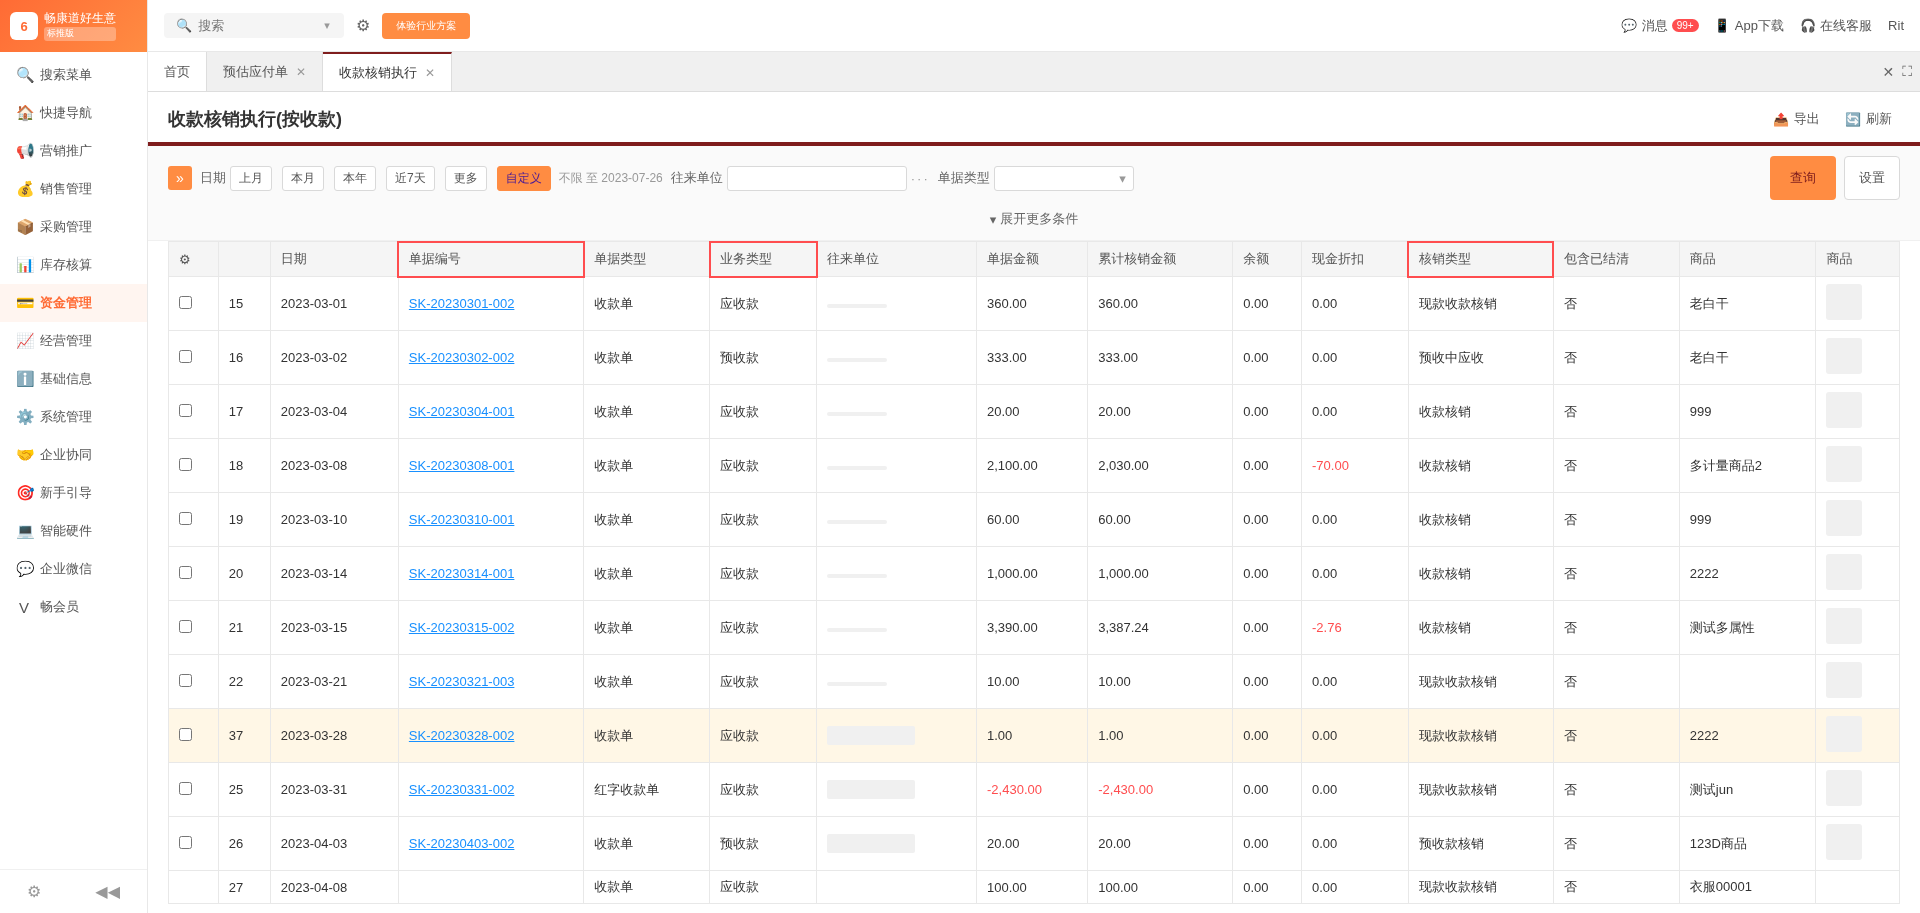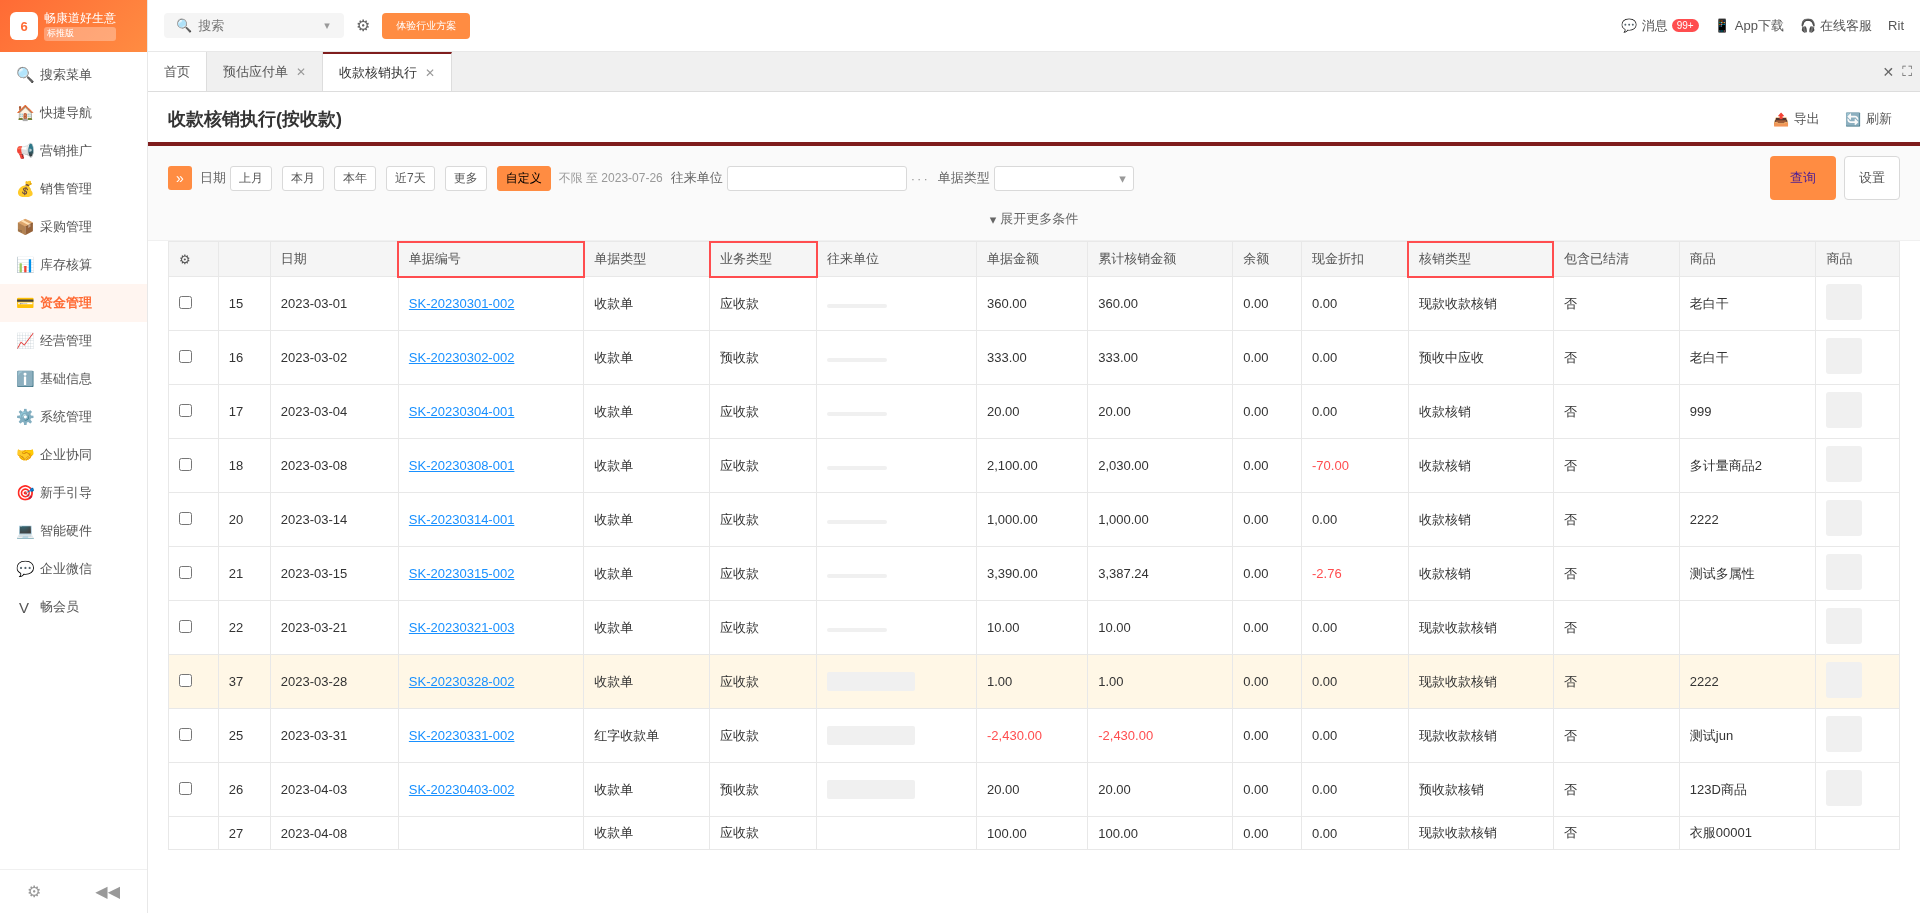--- a/index.html
+++ b/index.html
@@ -136,37 +136,37 @@
       border-radius: 3px; display: flex; align-items: center; justify-content: center;
       cursor: pointer; font-size: 14px; flex-shrink: 0;
     }
     .filter-group { display: flex; align-items: center; gap: 4px; }
     .filter-label { color: #666; }
     .filter-date-btns { display: flex; gap: 10px; }
     .filter-date-btn {
       padding: 3px 8px; border: 1px solid #d9d9d9; border-radius: 3px;
       cursor: pointer; color: #555; background: #fff; font-size: 12px;
     }
-    .filter-date-btn.custom { background: #ff8c42; color: #000000; border-color: #ff8c42; }
+    .filter-date-btn.custom { background: #ff8c42; color: #4c1d95; border-color: #ff8c42; }
     .filter-date-range { color: #999; font-size: 12px; margin-left: 4px; }
     .filter-input {
       border: 1px solid #d9d9d9; border-radius: 3px;
       padding: 4px 8px; width: 180px; outline: none; color: #999;
     }
     .filter-dots { color: #999; letter-spacing: 2px; }
     .filter-select {
       border: 1px solid #d9d9d9; border-radius: 3px;
       padding: 4px 24px 4px 8px; outline: none; color: #555;
       background: #fff; appearance: none;
       min-width: 140px; position: relative;
     }
     .filter-select-wrap { position: relative; }
     .filter-select-arrow { position: absolute; right: 8px; top: 50%; transform: translateY(-50%); color: #999; pointer-events: none; }
     .filter-query-btn {
-      background: #ff8c42; color: #4c1d95; border: none;
+      background: #ff8c42; color: #7f1d1d; border: none;
       border-radius: 4px; padding: 13px 20px; cursor: pointer; font-size: 13px;
     }
     .filter-settings-btn {
       border: 1px solid #d9d9d9; background: #fff; color: #555;
       border-radius: 4px; padding: 6px 14px; cursor: pointer; font-size: 13px;
     }
     .filter-more-row {
       width: 100%; display: flex; justify-content: center; padding: 2px 0;
     }
     .filter-more-btn {
@@ -475,20 +475,37 @@
       <td>2,030.00</td>
       <td>0.00</td>
       <td class="negative">-70.00</td>
       <td>收款核销</td>
       <td>否</td>
       <td>多计量商品2</td>
       <td style="min-width:40px;"><div style="width:36px;height:36px;background:#f0f0f0;border-radius:3px;display:inline-block;"></div></td>
     </tr>
             <tr>
       <td><input type="checkbox" style=""></td>
+      <td>19</td>
+      <td>2023-03-10</td>
+      <td><a class="link-cell">SK-20230310-001</a></td>
+      <td>收款单</td>
+      <td>应收款</td>
+      <td><span style="color:#bbb;background:#f0f0f0;padding:2px 8px;border-radius:2px;display:inline-block;min-width:60px;"></span></td>
+      <td>60.00</td>
+      <td>60.00</td>
+      <td>0.00</td>
+      <td>0.00</td>
+      <td>收款核销</td>
+      <td>否</td>
+      <td>999</td>
+      <td style="min-width:40px;"><div style="width:36px;height:36px;background:#f0f0f0;border-radius:3px;display:inline-block;"></div></td>
+    </tr>
+            <tr>
+      <td><input type="checkbox" style=""></td>
       <td>20</td>
       <td>2023-03-14</td>
       <td><a class="link-cell">SK-20230314-001</a></td>
       <td>收款单</td>
       <td>应收款</td>
       <td><span style="color:#bbb;background:#f0f0f0;padding:2px 8px;border-radius:2px;display:inline-block;min-width:60px;"></span></td>
       <td>1,000.00</td>
       <td>1,000.00</td>
       <td>0.00</td>
       <td>0.00</td>

